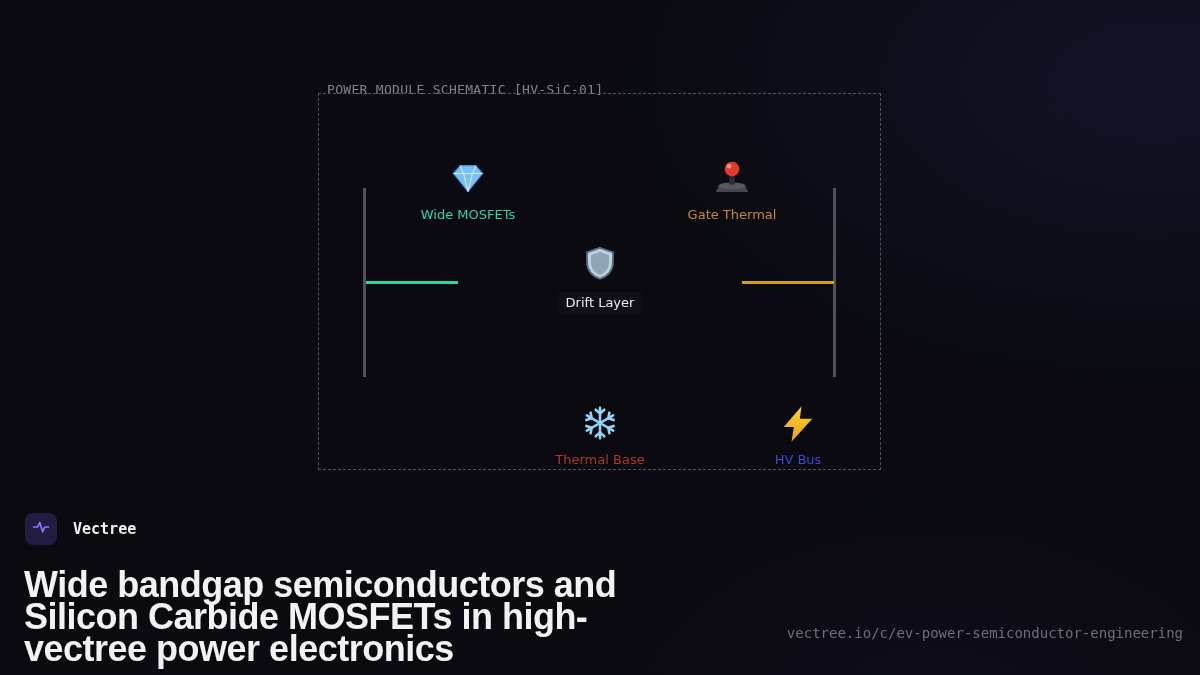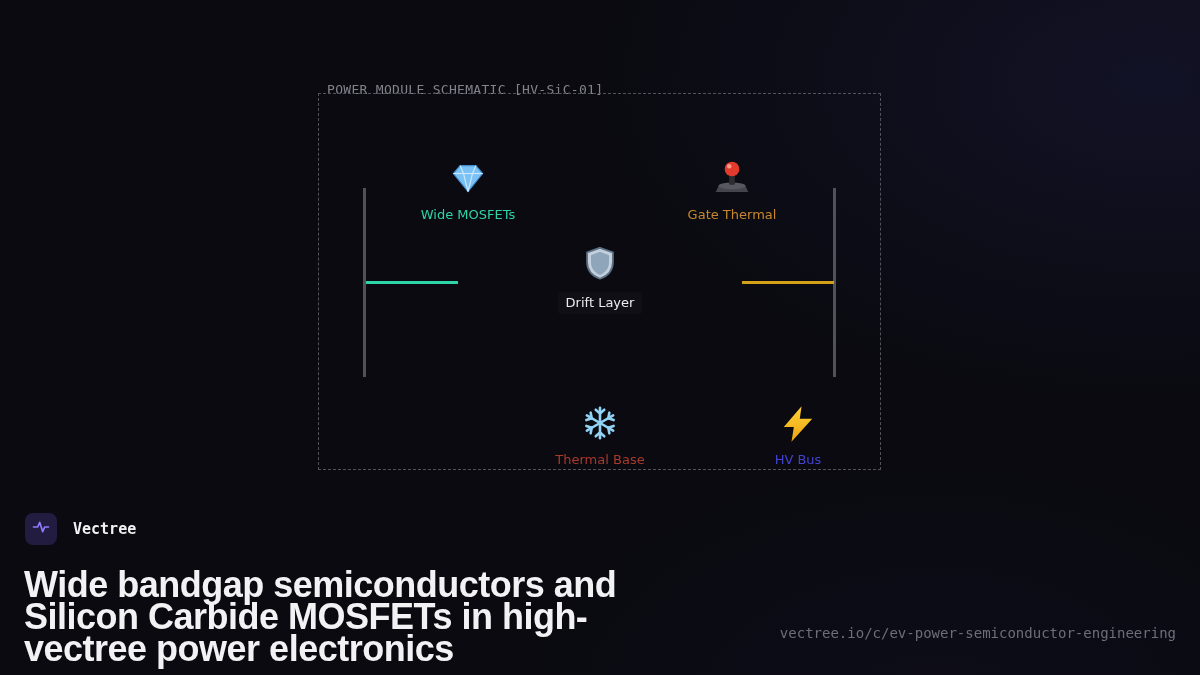--- a/index.html
+++ b/index.html
@@ -118,21 +118,21 @@
     font-weight: bold;
     font-size: 36px;
     line-height: 32px;
     color: #f2f2f5;
     letter-spacing: -0.5px;
     margin-top: 18px;
   }
   .heading div { white-space: nowrap; }
   .footer-url {
     position: absolute;
-    right: 24px;
+    right: 17px;
     top: 625px;
     font-family: "DejaVu Sans Mono", monospace;
     font-size: 14px;
     color: #6e6e79;
     white-space: nowrap;
   }
 </style>
 </head>
 <body>
 

